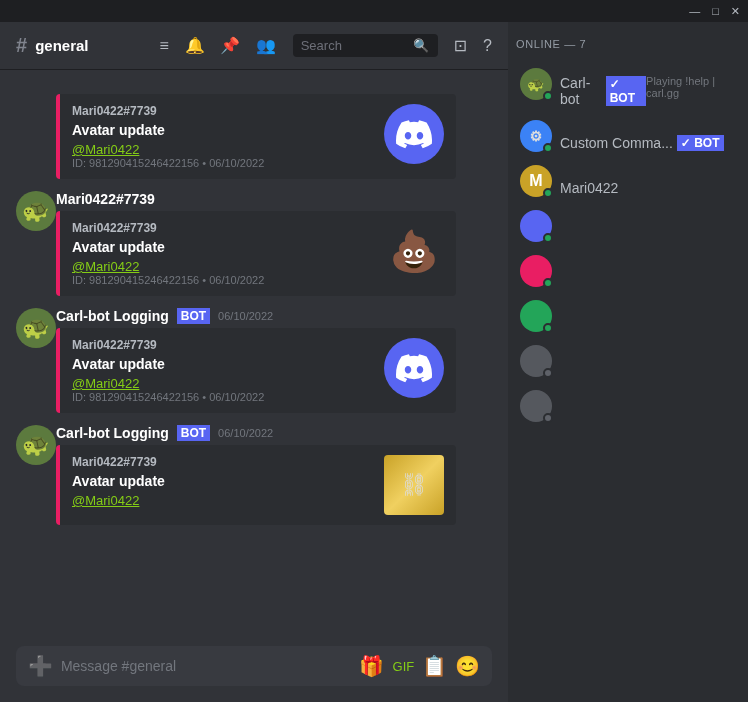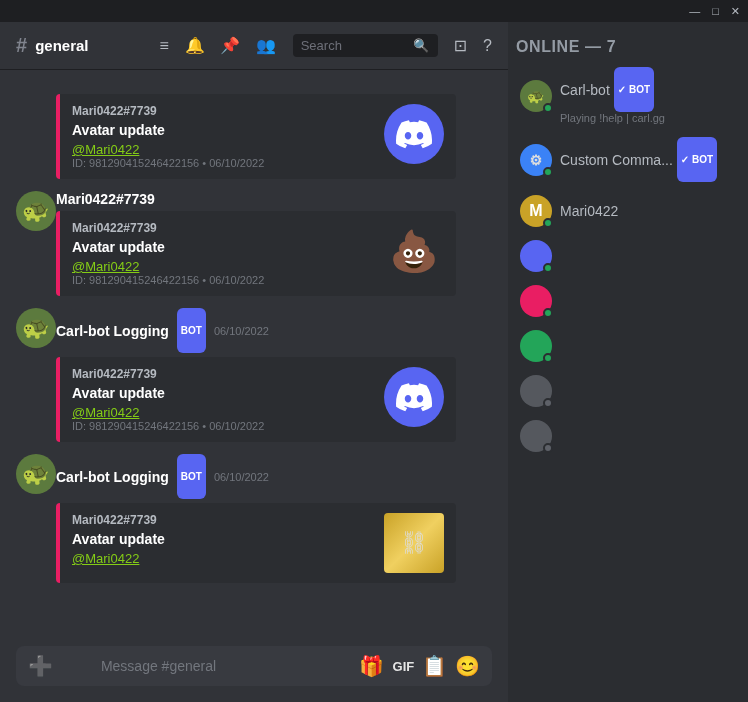--- a/index.html
+++ b/index.html
@@ -142,24 +142,24 @@
       margin-bottom: 2px;
     }
     .msg-author {
       font-size: 14px;
       font-weight: 600;
       color: #fff;
     }
     .bot-tag {
       background: #5865f2;
       color: #fff;
-      font-size: 10px;
+      font-size: 12px;
       font-weight: 700;
-      padding: 17px 4px;
-      border-radius: 6px;
+      padding: 1px 4px;
+      border-radius: 0;
     }
     .msg-time {
       color: #72767d;
       font-size: 11px;
     }
 
     .embed-box {
       background: #2b2d31;
       border-left: 4px solid #e91e63;
       border-radius: 4px;
@@ -241,39 +241,38 @@
       cursor: pointer;
       flex-shrink: 0;
     }
     .message-input-box input {
       flex: 1;
       background: transparent;
       border: none;
       outline: none;
       color: #dcddde;
       font-size: 14px;
-      margin-left: 40px;
     }
     .message-input-box input::placeholder { color: #72767d; }
 
     
     .members-sidebar {
       width: 240px;
       background: #2b2d31;
       overflow-y: auto;
       flex-shrink: 0;
       position: relative;
     }
     .members-sidebar::-webkit-scrollbar { width: 3px; }
     .members-sidebar::-webkit-scrollbar-thumb { background: #1a1b1e; }
 
     .members-section-label {
       color: #949ba4;
-      font-size: 16px;
-      font-weight: 700;
+      font-size: 11px;
+      font-weight: 400;
       text-transform: uppercase;
       padding: 16px 8px 4px 8px;
       letter-spacing: 0.6px;
     }
 
     .member-item {
       display: flex;
       align-items: center;
       padding: 6px 8px;
       border-radius: 4px;
@@ -307,21 +306,21 @@
     .status-offline { background: #80848e; }
 
     .member-name {
       font-size: 14px;
       color: #b5bac1;
     }
     .member-subtext {
       font-size: 11px;
       color: #72767d;
     }
-    .member-info { display: flex; flex-direction: column; }
+    .member-info { display: flex; flex-direction: row; margin-top: 14px; }
 
     
     .context-menu-overlay {
       position: absolute;
       top: 0; left: 0; right: 0; bottom: 0;
       pointer-events: none;
     }
 
     .offline-section-label {
       color: #949ba4;
@@ -444,21 +443,21 @@
         </div>
       </div>
 
     </div>
 
     <div class="message-input-area">
       <div class="message-input-box">
         <span class="input-btn">➕</span>
         <input type="text" placeholder="Message #general" style="">
         <span class="input-btn">🎁</span>
-        <span class="input-btn" style="font-size:13px;font-weight:700;color:#e5e5e5;">GIF</span>
+        <span class="input-btn" style="font-size:13px;font-weight:400;color:#84cc16;">GIF</span>
         <span class="input-btn">📋</span>
         <span class="input-btn">😊</span>
       </div>
     </div>
   </div>
 
   <div class="members-sidebar" style="position:relative;">
 
     <div class="members-section-label">ONLINE — 7</div>
 

